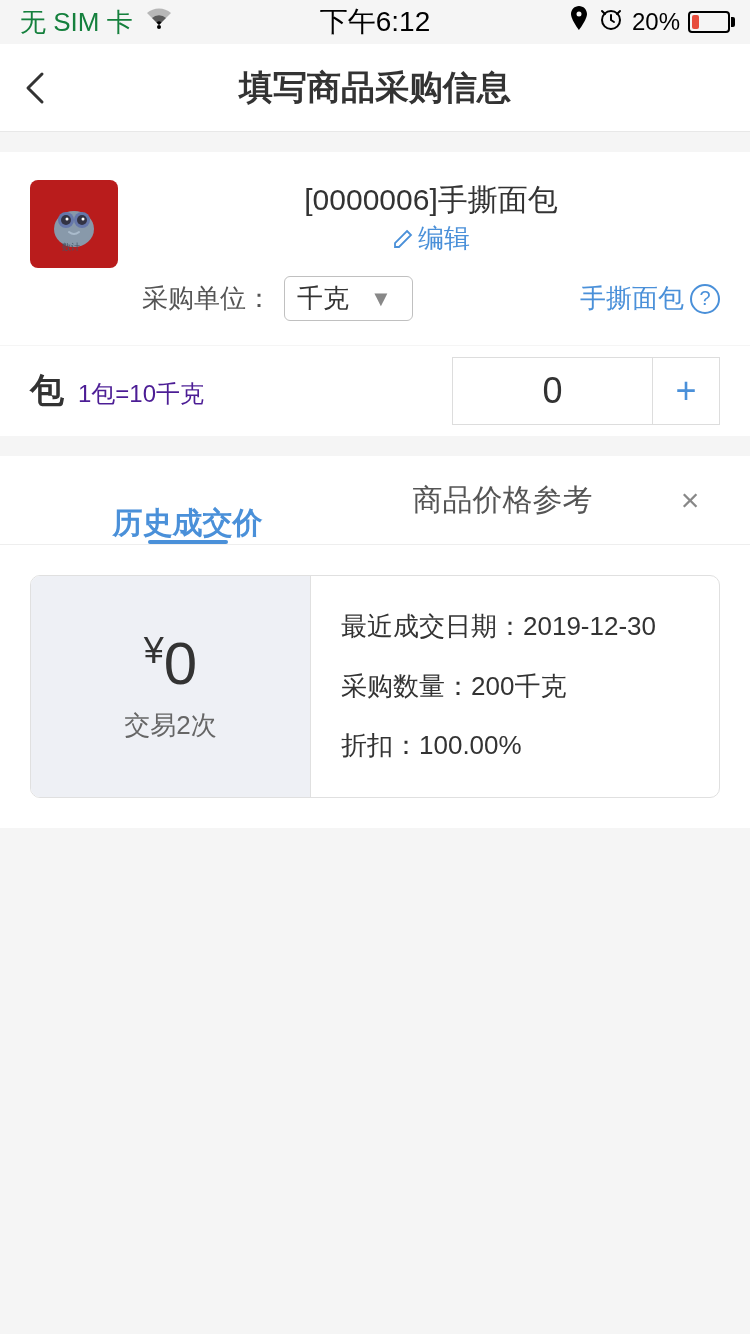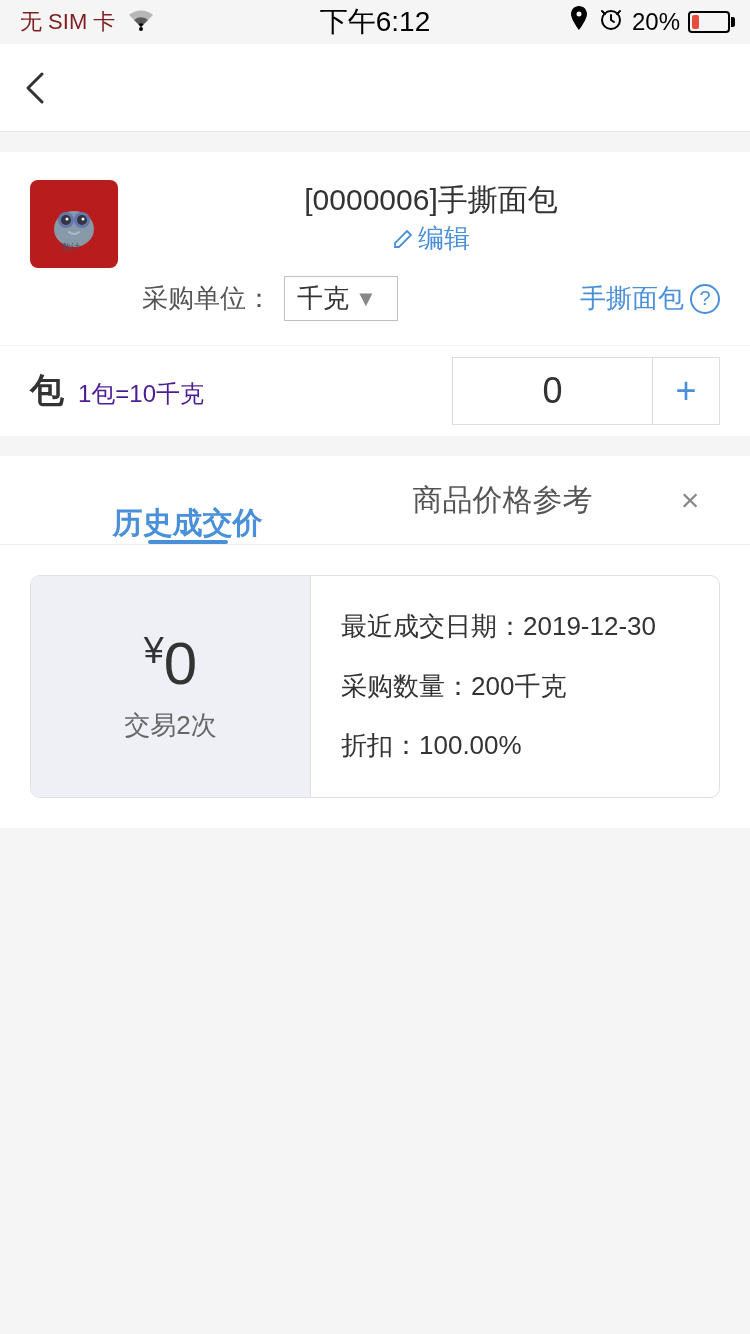--- a/index.html
+++ b/index.html
@@ -16,25 +16,25 @@
     .status-bar {
       width: 750px;
       height: 44px;
       background: #f5f5f5;
       display: flex;
       align-items: center;
       justify-content: space-between;
       padding: 0 20px;
     }
     .status-left {
-      font-size: 22px;
+      font-size: 26px;
       font-weight: 500;
-      color: #7f1d1d;
-      display: flex;
-      align-items: flex-end;
+      color: #15803d;
+      display: flex;
+      align-items: flex-start;
       gap: 10px;
     }
     .status-center {
       font-size: 28px;
       font-weight: 500;
       color: #000;
       position: absolute;
       left: 50%;
       transform: translateX(-50%);
     }
@@ -154,29 +154,29 @@
       display: flex;
       align-items: center;
       justify-content: space-between;
     }
     .unit-label {
       font-size: 26px;
       color: #555;
     }
     .unit-select {
       border: 1px solid #c0c0c0;
-      border-radius: 0;
+      border-radius: 6px;
       padding: 4px 20px 4px 12px;
       font-size: 26px;
       color: #333;
       background: #fff;
       position: relative;
       display: inline-flex;
       align-items: center;
-      gap: 6px;
+      gap: 21px;
       margin-left: 12px;
     }
     .unit-select-dropdown {
       font-size: 22px;
       color: #888;
     }
     .price-ref {
       font-size: 26px;
       color: #4a90d9;
       display: flex;
@@ -396,20 +396,21 @@
     </div>
   </div>
 </div>
 
 <div class="nav-bar">
   <div class="nav-back">
     <svg width="22" height="36" viewBox="0 0 22 36" fill="none">
       <path d="M18 4L4 18l14 14" stroke="#333" stroke-width="3" stroke-linecap="round" stroke-linejoin="round"></path>
     </svg>
   </div>
+  <span class="nav-title">填写商品采购信息</span>
 </div>
 
 <div class="product-card">
   <div class="product-row">
     <div class="product-thumb">
 
       <svg width="60" height="60" viewBox="0 0 60 60">
         <ellipse cx="30" cy="35" rx="20" ry="18" fill="#8899aa"></ellipse>
         <circle cx="22" cy="26" r="8" fill="#6677aa"></circle>
         <circle cx="38" cy="26" r="8" fill="#6677aa"></circle>

